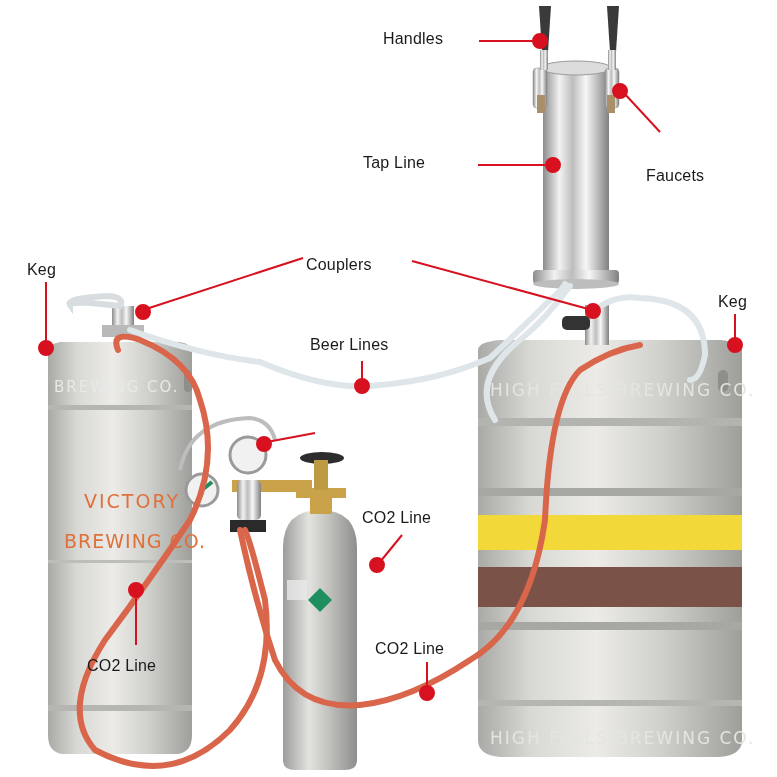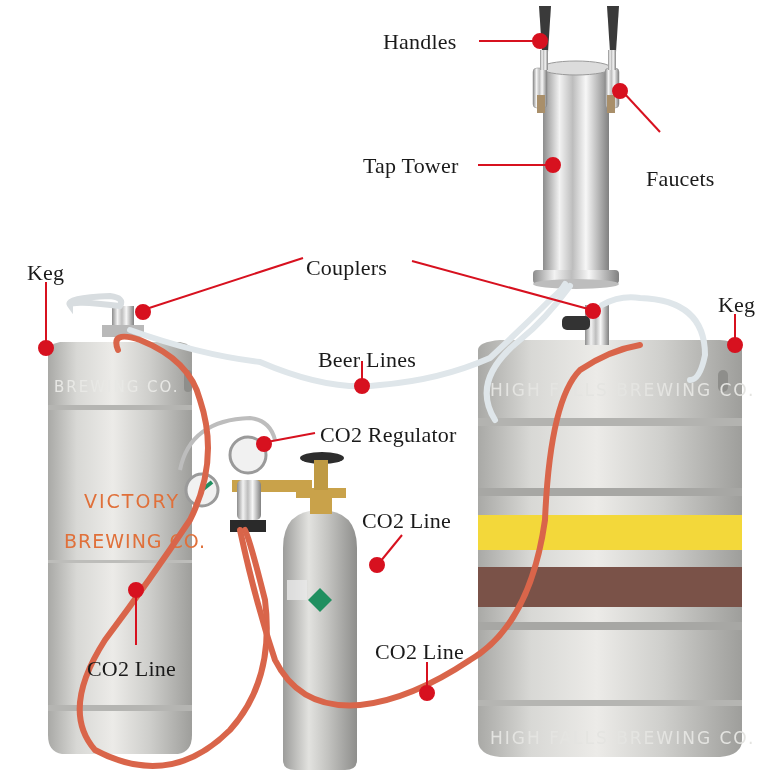--- a/index.html
+++ b/index.html
@@ -1,18 +1,18 @@
 <!DOCTYPE html>
 <html><head>
 <meta charset="utf-8">
 <style>
   html, body { margin:0; padding:0; background:#ffffff; }
   body { width:777px; height:777px; position:relative; overflow:hidden; font-family:"Liberation Sans", sans-serif; }
   #scene { position:absolute; left:0; top:0; width:777px; height:777px; }
-  .label { position:absolute; font-family:Liberation Serif, serif; font-size:22px; color:#1a1a1a; white-space:nowrap; line-height:1; letter-spacing:0.2px; }
+  .label { position:absolute; font-family:Liberation Sans, sans-serif; font-size:16px; color:#1a1a1a; white-space:nowrap; line-height:1; letter-spacing:0.2px; }
   .keg-text { font-family:"DejaVu Sans", sans-serif; }
 </style>
 </head>
 <body>
 
 <div id="scene">
 <svg width="777" height="777" viewBox="0 0 777 777" xmlns="http://www.w3.org/2000/svg">
   <defs>
     <linearGradient id="steelH" x1="0" x2="1" y1="0" y2="0">
       <stop offset="0" stop-color="#a9a9a6"></stop>
@@ -141,22 +141,21 @@
     <line x1="136" y1="592" x2="136" y2="645"></line>
         <circle cx="136" cy="590" r="7"></circle>
     <line x1="427" y1="662" x2="427" y2="690"></line>
         <circle cx="427" cy="693" r="7"></circle>
   </g>
 </svg>
 
 
 <div class="label" style="left:383px;top:31px;">Handles</div>
 <div class="label" style="left:646px;top:138px;margin-top:30px;">Faucets</div>
-<div class="label" style="left:363px;top:155px;">Tap Tower</div>
+<div class="label" style="left:363px;top:155px;">Tap Line</div>
 <div class="label" style="left:306px;top:249px;margin-top:8px;">Couplers</div>
 <div class="label" style="left:27px;top:262px;">Keg</div>
 <div class="label" style="left:718px;top:294px;">Keg</div>
-<div class="label" style="left:318px;top:337px;margin-top:12px;">Beer Lines</div>
-<div class="label" style="left:320px;top:424px;">CO2 Regulator</div>
+<div class="label" style="left:310px;top:337px;">Beer Lines</div>
 <div class="label" style="left:362px;top:510px;">CO2 Line</div>
 <div class="label" style="left:87px;top:658px;">CO2 Line</div>
 <div class="label" style="left:375px;top:641px;">CO2 Line</div>
 </div>
 
 </body></html>

